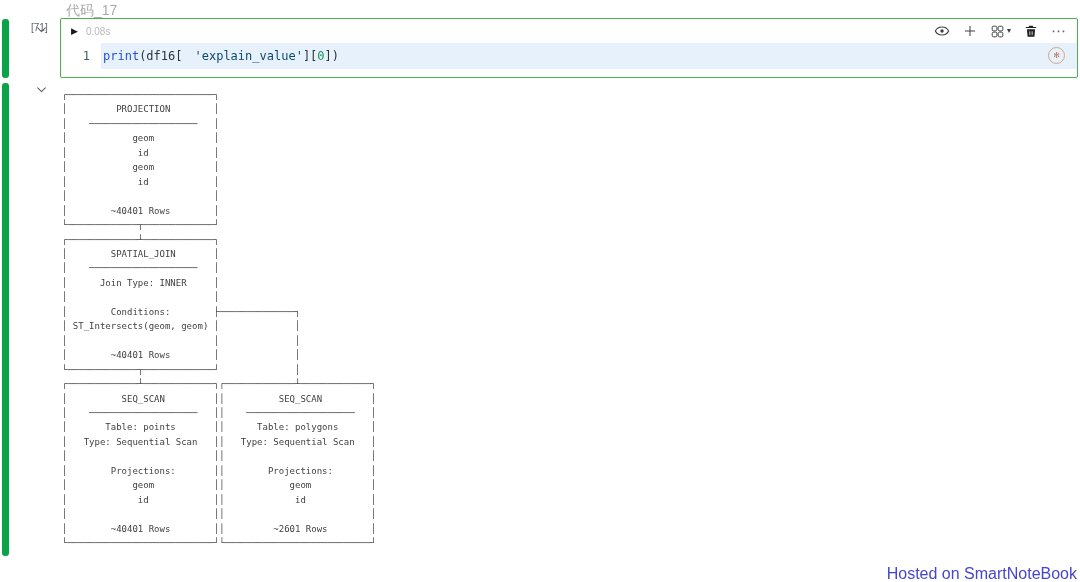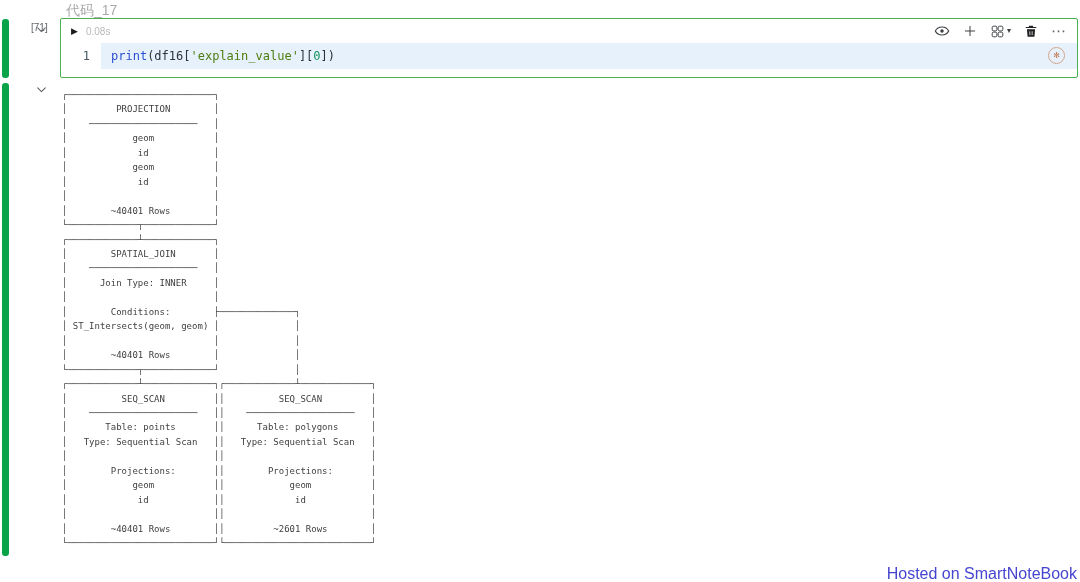--- a/index.html
+++ b/index.html
@@ -26,24 +26,24 @@
   .runtime { font-size:10px; color:#b9b9b9; margin-left:8px; }
   .toolbar-spacer { flex:1; }
   .tb-icons { display:flex; align-items:center; gap:13px; color:#3c4043; }
   .tb-icon { cursor:pointer; display:flex; align-items:center; line-height:0; }
   .caret-down { font-size:8px; color:#3c4043; margin-left:2px; }
   .more-icon { font-size:15px; color:#5f6368; line-height:0; cursor:pointer; letter-spacing:1px; }
 
   .code-row { display:flex; height:26px; font-family:"DejaVu Sans Mono", monospace; font-size:12px; }
   .gutter { width:40px; text-align:right; padding-right:11px; color:#455a64;
             display:flex; align-items:center; justify-content:flex-end; }
-  .code-content { flex:1; background:#e6f1fb; display:flex; align-items:center; padding-left:10px;
+  .code-content { flex:1; background:#e6f1fb; display:flex; align-items:center; padding-left:2px;
                   color:#2d333a; white-space:pre; cursor:text; }
   .tok-kw { color:#2b50d4; }
-  .tok-str { color:#4d7c0f; }
+  .tok-str { color:#0c4a6e;margin-left:12px; }
   .tok-num { color:#14935f; }
 
   .ai-button { position:absolute; right:12px; top:28px; width:17px; height:17px; border-radius:50%;
                border:1px solid #d4a58c; display:flex; align-items:center; justify-content:center;
                color:#bf7350; font-size:8px; background:transparent; cursor:pointer; }
 
   .output-pre { position:absolute; left:62px; top:88px; font-family:"DejaVu Sans Mono", monospace;
                 font-size:9px; line-height:14.45px; color:#3f3f3f; white-space:pre; }
 
   .footer-link { position:absolute; right:3px; top:565px; font-size:16px; color:#4645d0;

